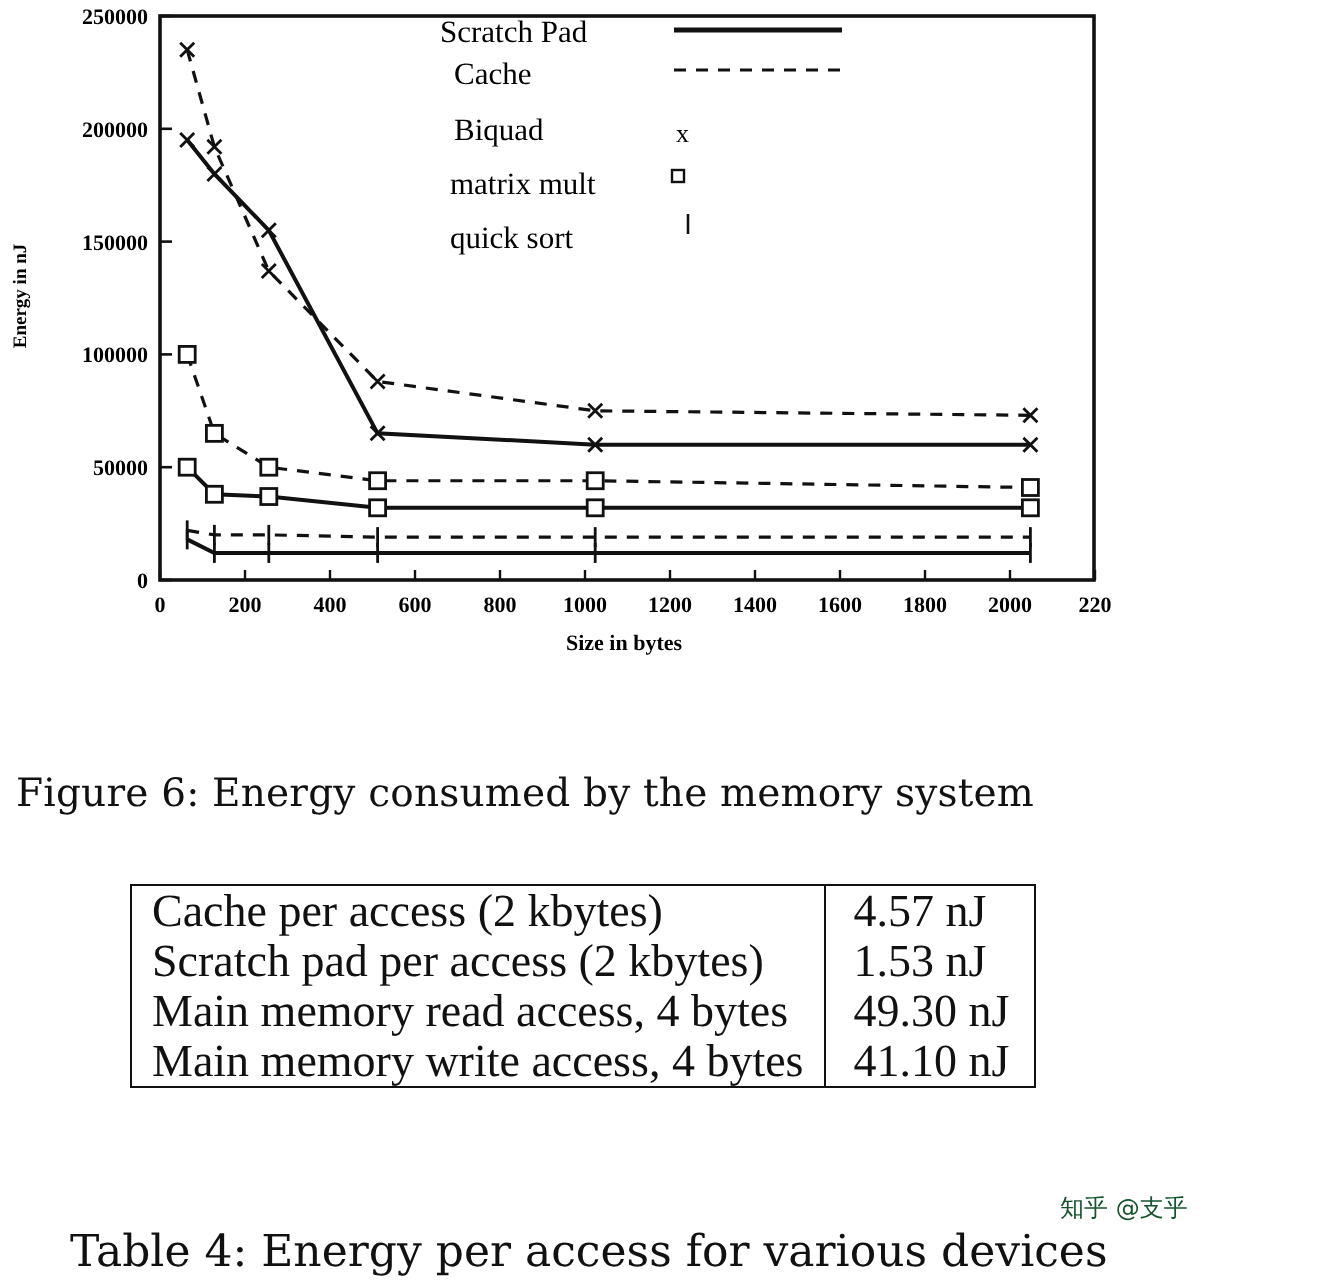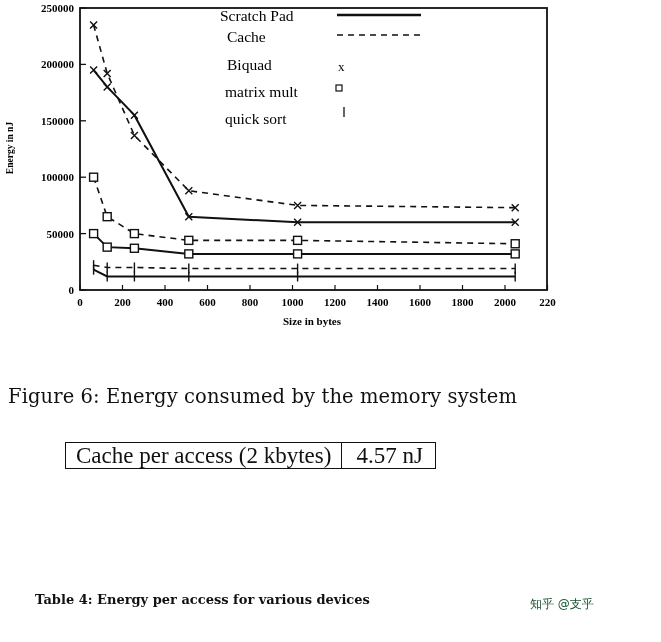--- a/index.html
+++ b/index.html
@@ -2,21 +2,21 @@
 <html><head>
 <meta charset="utf-8">
 <style>
   html, body { margin:0; padding:0; background:#fff; }
   body { width:661px; height:642px; position:relative; overflow:hidden; font-family:"DejaVu Serif", serif; color:#111; }
   #chart { position:absolute; left:0; top:0; width:661px; height:340px; }
   .fig-caption { position:absolute; left:8px; top:385px; font-family:"DejaVu Serif", serif; font-weight:normal; font-size:19.5px; white-space:nowrap; letter-spacing:0.1px; }
   .tbl { position:absolute; left:65px; top:442px; border-collapse:collapse; border:1.5px solid #111; font-family:"Liberation Serif", serif; font-size:23px; }
   .tbl td { padding:0 10px; line-height:25px; height:25px; white-space:nowrap; }
   .tbl td.val { border-left:1.5px solid #111; padding-left:14px; padding-right:12px; }
-  .tbl-caption { position:absolute; left:35px; top:592px; font-family:"DejaVu Serif", serif; font-weight:bold; font-size:13px; white-space:nowrap; }
+  .tbl-caption { position:absolute; left:35px; top:614px; font-family:"DejaVu Serif", serif; font-weight:normal; font-size:22px; white-space:nowrap; }
   .watermark { position:absolute; left:530px; top:596px; color:#14532d; font-size:12px; font-family:"DejaVu Sans", sans-serif; white-space:nowrap; }
   svg text { font-family:"Liberation Serif", serif; }
 </style>
 </head>
 <body>
 
 <svg id="chart" width="661" height="340" viewBox="0 0 661 340">
   <g id="axes">
       <rect x="80" y="8" width="467" height="282" fill="none" stroke="#111" stroke-width="1.8"></rect>
       <line x1="80" y1="290" x2="86" y2="290" stroke="#111" stroke-width="1.3"></line>
@@ -117,17 +117,29 @@
 </svg>
 
 <div class="fig-caption">Figure 6: Energy consumed by the memory system</div>
 
 <table class="tbl">
   <tbody>
     <tr>
       <td>Cache per access (2 kbytes)</td>
       <td class="val">4.57 nJ</td>
     </tr>
+    <tr>
+      <td>Scratch pad per access (2 kbytes)</td>
+      <td class="val">1.53 nJ</td>
+    </tr>
+    <tr>
+      <td>Main memory read access, 4 bytes</td>
+      <td class="val">49.30 nJ</td>
+    </tr>
+    <tr>
+      <td>Main memory write access, 4 bytes</td>
+      <td class="val">41.10 nJ</td>
+    </tr>
   </tbody>
 </table>
 
 <div class="watermark">知乎 @支乎</div>
 <div class="tbl-caption">Table 4: Energy per access for various devices</div>
 
 </body></html>

